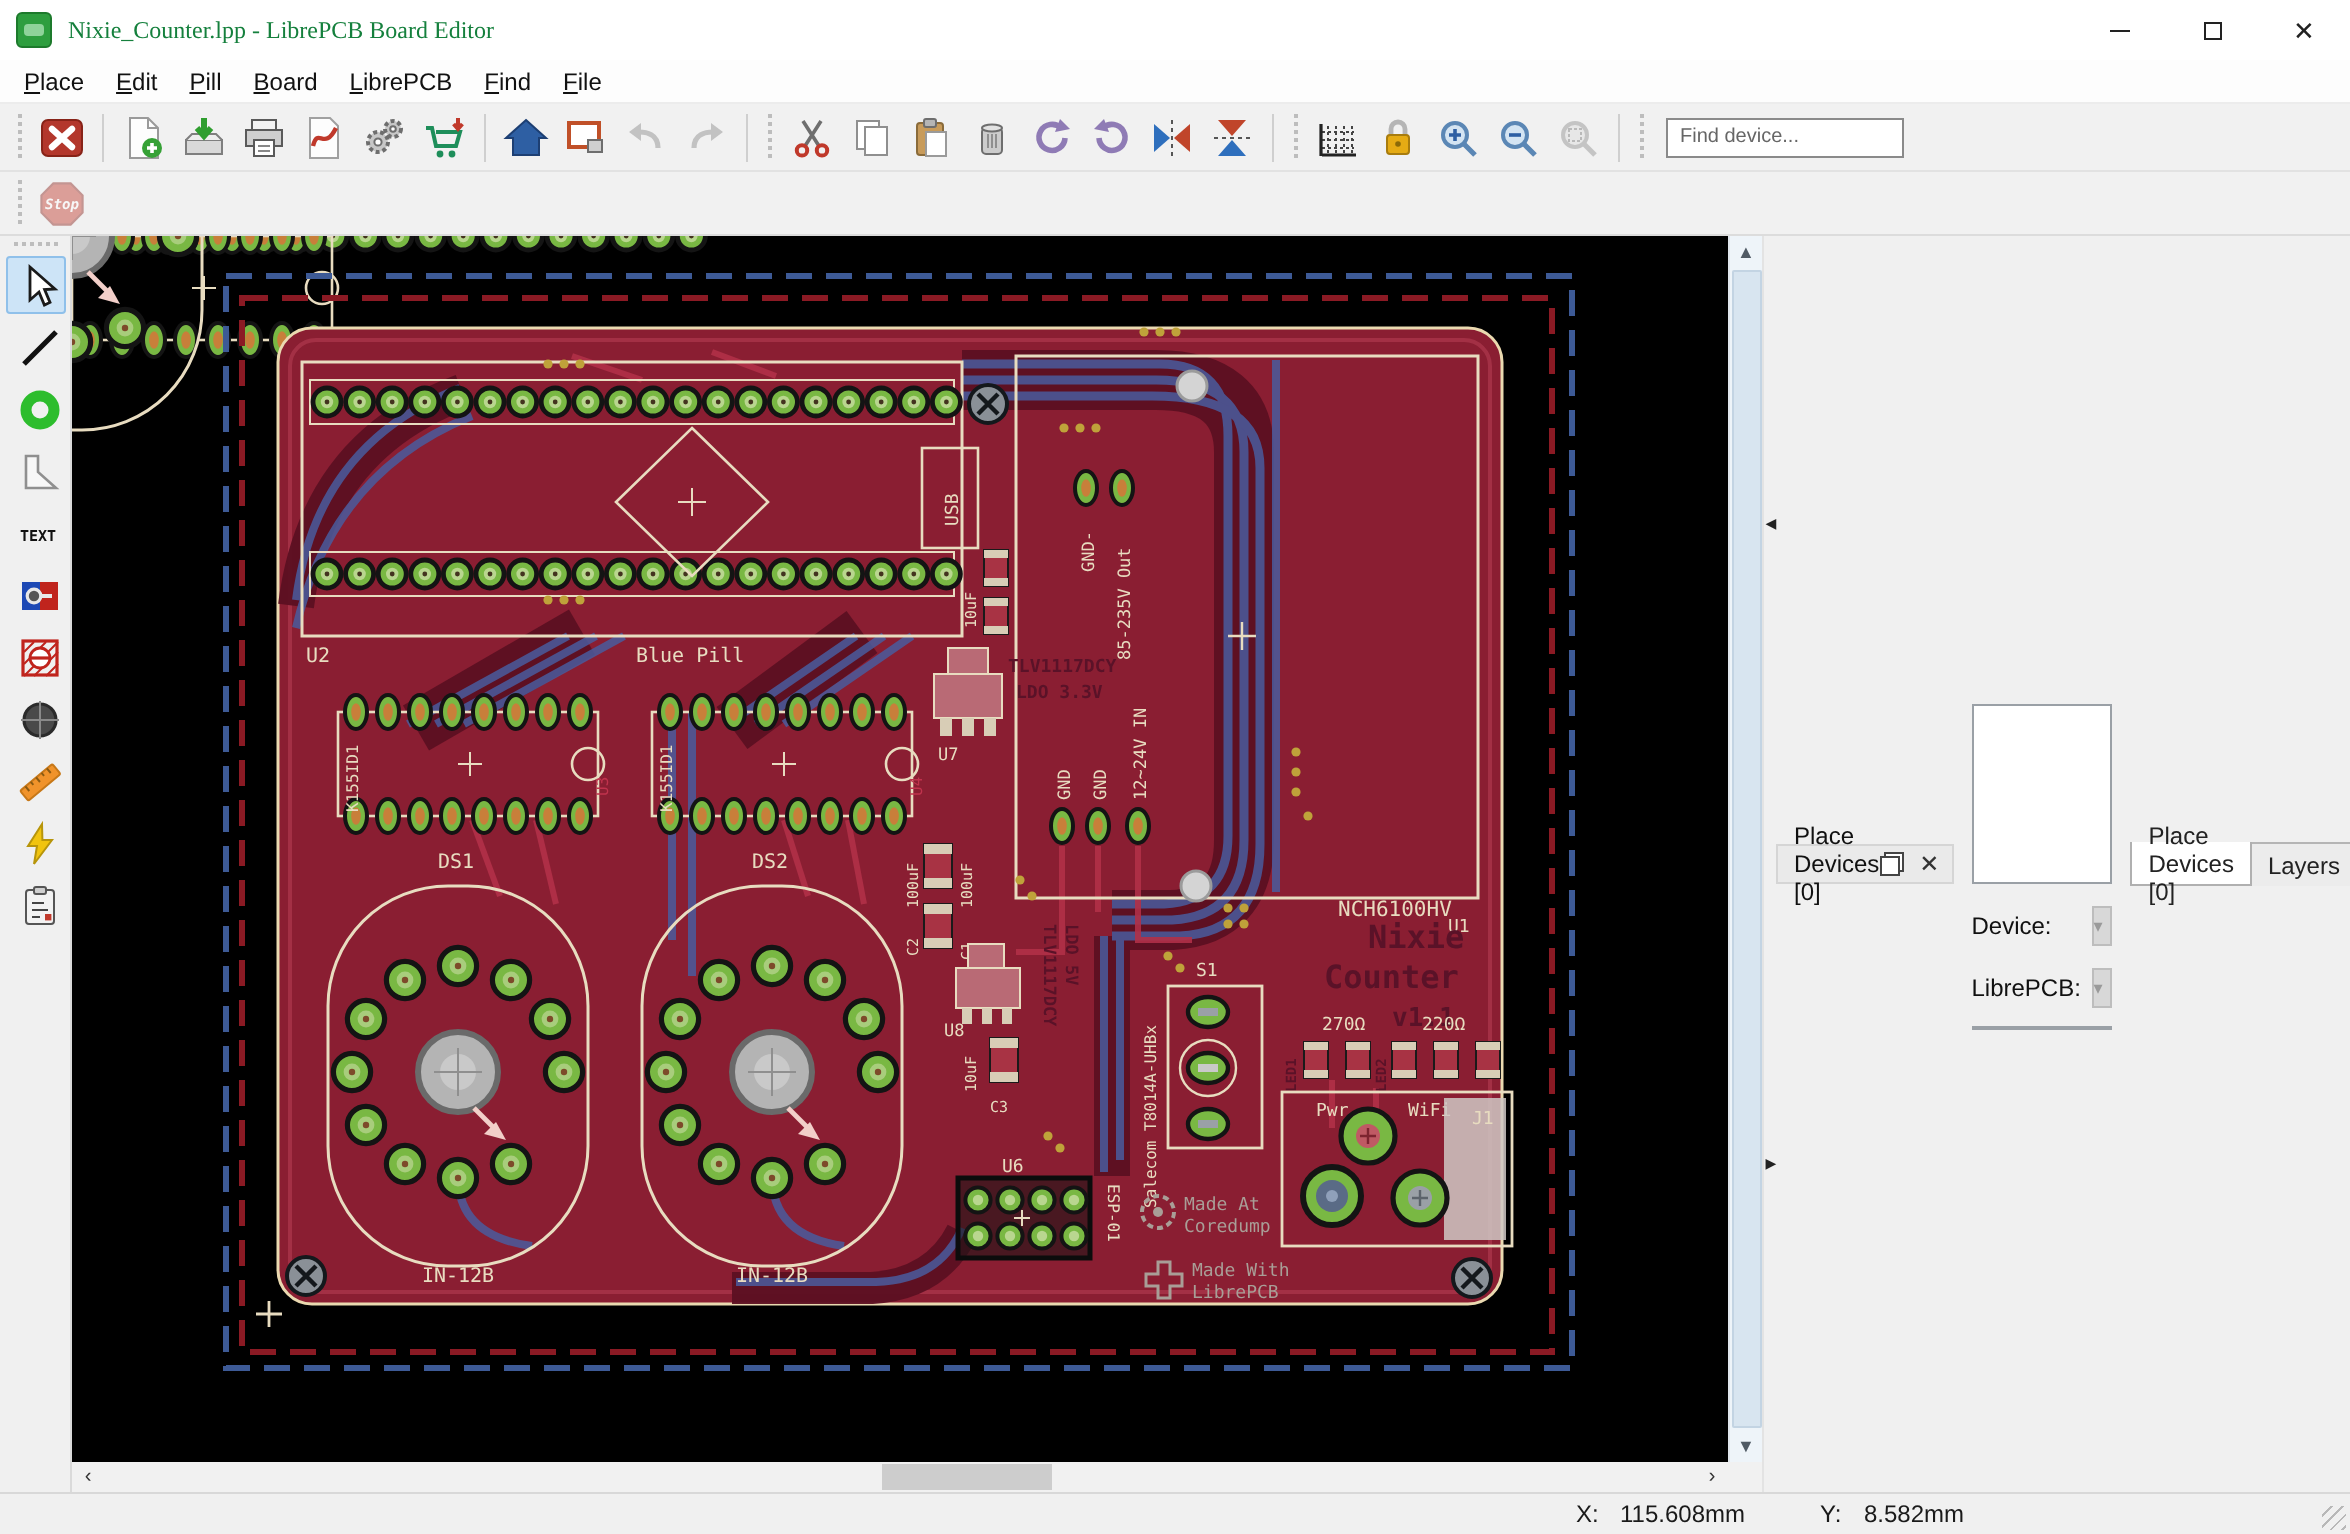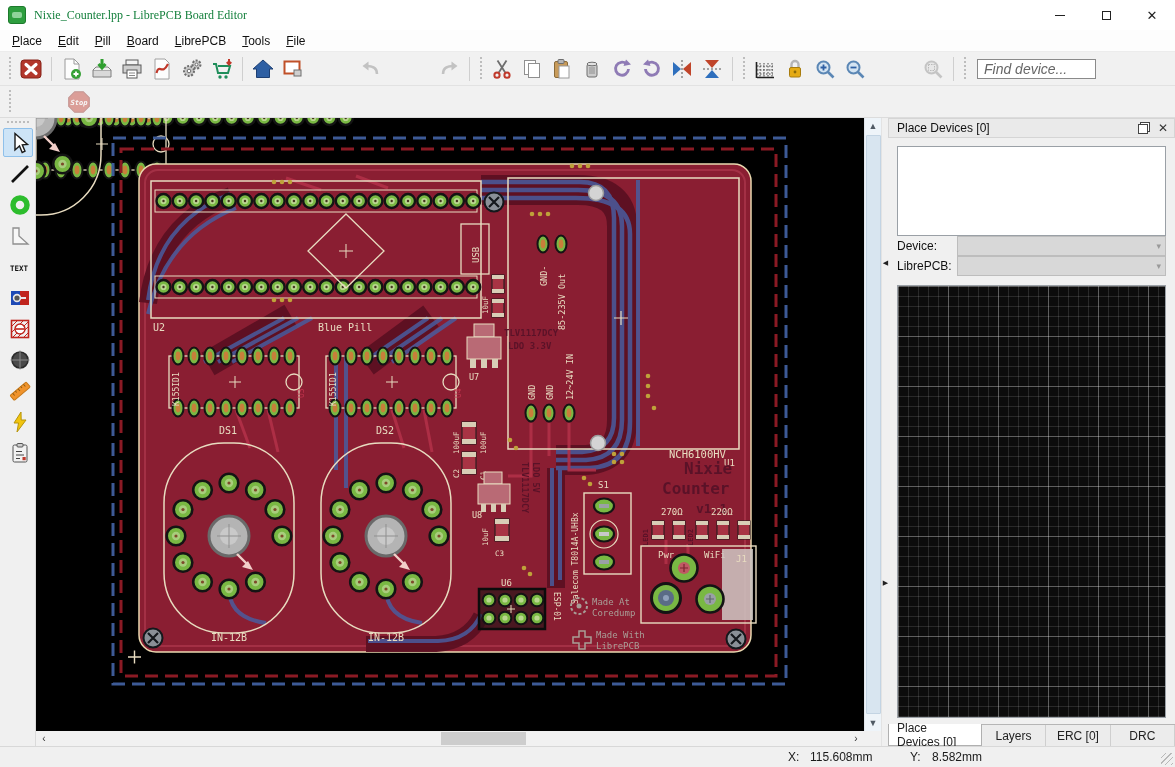--- a/index.html
+++ b/index.html
@@ -17,23 +17,23 @@
   
   .menubar{height:22px;background:#fdfdfd;display:flex;align-items:center;padding-left:4px;border-bottom:1px solid #ececec;}
   .menu-item{display:inline-block;padding:2px 8px;color:#111;}
   .menu-item::first-letter{text-decoration:underline;}
   
   .toolbar{height:34px;background:#f1f1f1;display:flex;align-items:center;padding:0 4px;border-bottom:1px solid #e2e2e2;}
   .toolbar2{height:32px;background:#f1f1f1;display:flex;align-items:center;padding:0 4px;border-bottom:1px solid #dcdcdc;}
   .thandle{width:6px;height:24px;margin:0 3px;background:repeating-linear-gradient(to bottom,#bdbdbd 0 2px,transparent 2px 4px);background-size:2px 100%;background-repeat:no-repeat;background-position:2px 0;}
   .tsep{width:1px;height:24px;background:#cfcfcf;margin:0 5px;}
   .tbtn{width:30px;height:28px;display:flex;align-items:center;justify-content:center;border:1px solid transparent;border-radius:2px;}
-  .tbtn.disabled{opacity:.45;margin-left:48px;}
+  .tbtn.disabled{opacity:.45;}
   .find-box{margin-left:6px;}
-  .find-box input{width:119px;height:20px;border:1px solid #8a8a8a;padding:2px 6px;font-size:14px;font-family:"Liberation Sans",sans-serif;background:#fff;font-style:italic;}
+  .find-box input{width:119px;height:20px;border:1px solid #8a8a8a;padding:2px 6px;font-size:10px;font-family:"Liberation Sans",sans-serif;background:#fff;}
   .find-box input::placeholder{color:#666;}
   
   .main{display:flex;height:628px;}
   .palette{width:36px;background:#f0f0f0;border-right:1px solid #dadada;display:flex;flex-direction:column;align-items:center;padding-top:2px;}
   .pal-handle{width:22px;height:5px;margin-bottom:2px;background:repeating-linear-gradient(to right,#bdbdbd 0 2px,transparent 2px 4px);background-size:100% 2px;background-repeat:no-repeat;background-position:0 1px;}
   .pbtn{width:30px;height:29px;display:flex;align-items:center;justify-content:flex-end;border:1px solid transparent;border-radius:2px;margin:1px 0;}
   .pbtn.active{background:#cde4f7;border-color:#8fc0ea;}
   .canvas-col{display:flex;flex-direction:column;}
   .canvas-row{display:flex;}
   .pcb-canvas{display:block;background:#000;}
@@ -42,31 +42,31 @@
   .vscroll .arrow{height:16px;width:17px;display:flex;align-items:center;justify-content:center;color:#505a64;font-size:9px;}
   .vscroll .vthumb{flex:1;width:15px;margin:1px 0;background:#d8e5f0;border:1px solid #c3d4e3;border-radius:1px;}
   .hscroll-row{display:flex;height:15px;}
   .hscroll{width:828px;height:15px;background:#f1f1f1;position:relative;display:flex;align-items:center;}
   .hscroll .arrow{width:16px;text-align:center;color:#333;font-size:10px;line-height:15px;}
   .hthumb{position:absolute;left:405px;width:85px;top:1px;bottom:1px;background:#cdcdcd;}
   .hcorner{width:17px;background:#f1f1f1;}
   .splitter{width:7px;background:#f0f0f0;position:relative;border-left:1px solid #e3e3e3;}
   .split-arrow{position:absolute;left:0;width:7px;text-align:center;font-size:7px;color:#222;line-height:10px;}
   
-  .dock{width:287px;background:#f0f0f0;display:flex;flex-direction:column;}
+  .dock{width:287px;background:#f0f0f0;display:flex;flex-direction:row;align-items:center;}
   .dock-titlebar{height:20px;display:flex;align-items:center;background:#eaeaea;border:1px solid #d5d5d5;padding:0 4px 0 8px;}
   .dock-title{font-size:12px;color:#111;}
   .dock-tools{margin-left:auto;display:flex;gap:6px;align-items:center;}
   .float-icon{width:12px;height:12px;position:relative;}
   .float-icon::before{content:"";position:absolute;right:0;top:0;width:8px;height:8px;border:1px solid #444;background:#fff;}
   .float-icon::after{content:"";position:absolute;left:0;bottom:0;width:8px;height:8px;border:1px solid #444;background:#fff;}
   .dock-close{font-size:12px;color:#333;padding:0 2px;}
   .dock-body{flex:1;display:flex;flex-direction:column;padding:8px 9px 6px 9px;}
   .device-list{height:90px;background:#fff;border:1px solid #9aa0a6;}
-  .combo-row{display:flex;align-items:center;margin-top:0;}
+  .combo-row{display:flex;align-items:center;margin-top:11px;}
   .combo-row label{width:60px;color:#111;}
   .combo{flex:1;height:20px;background:#d8d8d8;border:1px solid #bdbdbd;display:flex;align-items:center;justify-content:flex-end;padding-right:4px;color:#9a9a9a;font-size:9px;}
   .fp-preview{flex:1;margin-top:9px;border:1px solid #9aa0a6;background-color:#0c0c0c;background-image:
     repeating-linear-gradient(to right,rgba(255,255,255,.25) 0 1px,transparent 1px 50px),
     repeating-linear-gradient(to bottom,rgba(255,255,255,.25) 0 1px,transparent 1px 50px),
     repeating-linear-gradient(to right,rgba(255,255,255,.12) 0 1px,transparent 1px 10px),
     repeating-linear-gradient(to bottom,rgba(255,255,255,.12) 0 1px,transparent 1px 10px);}
   .btn-row{display:flex;gap:8px;margin-top:8px;}
   .dbtn{flex:1;height:22px;background:#d4d4d4;border:1px solid #c2c2c2;color:#8f8f8f;display:flex;align-items:center;justify-content:center;font-size:12px;}
   .dock-tabs{height:22px;display:flex;border-top:1px solid #b5b5b5;background:#ececec;}
@@ -103,21 +103,21 @@
       </div>
   </div>
 </div>
 
 <div class="menubar">
   <span class="menu-item">Place</span>
   <span class="menu-item">Edit</span>
   <span class="menu-item">Pill</span>
   <span class="menu-item">Board</span>
   <span class="menu-item">LibrePCB</span>
-  <span class="menu-item">Tools</span>
+  <span class="menu-item">Find</span>
   <span class="menu-item">File</span>
 </div>
 
 <div class="toolbar">
   <div class="thandle"></div>
   <div class="tbtn">
     <svg width="24" height="24" viewBox="0 0 24 24">
         <rect x="2" y="3" width="20" height="18" rx="3" fill="#b3372c" stroke="#872318"></rect>
         <path d="M7 7.5 L17 16.5 M17 7.5 L7 16.5" stroke="#fff" stroke-width="3.2" stroke-linecap="round"></path>
       </svg>

